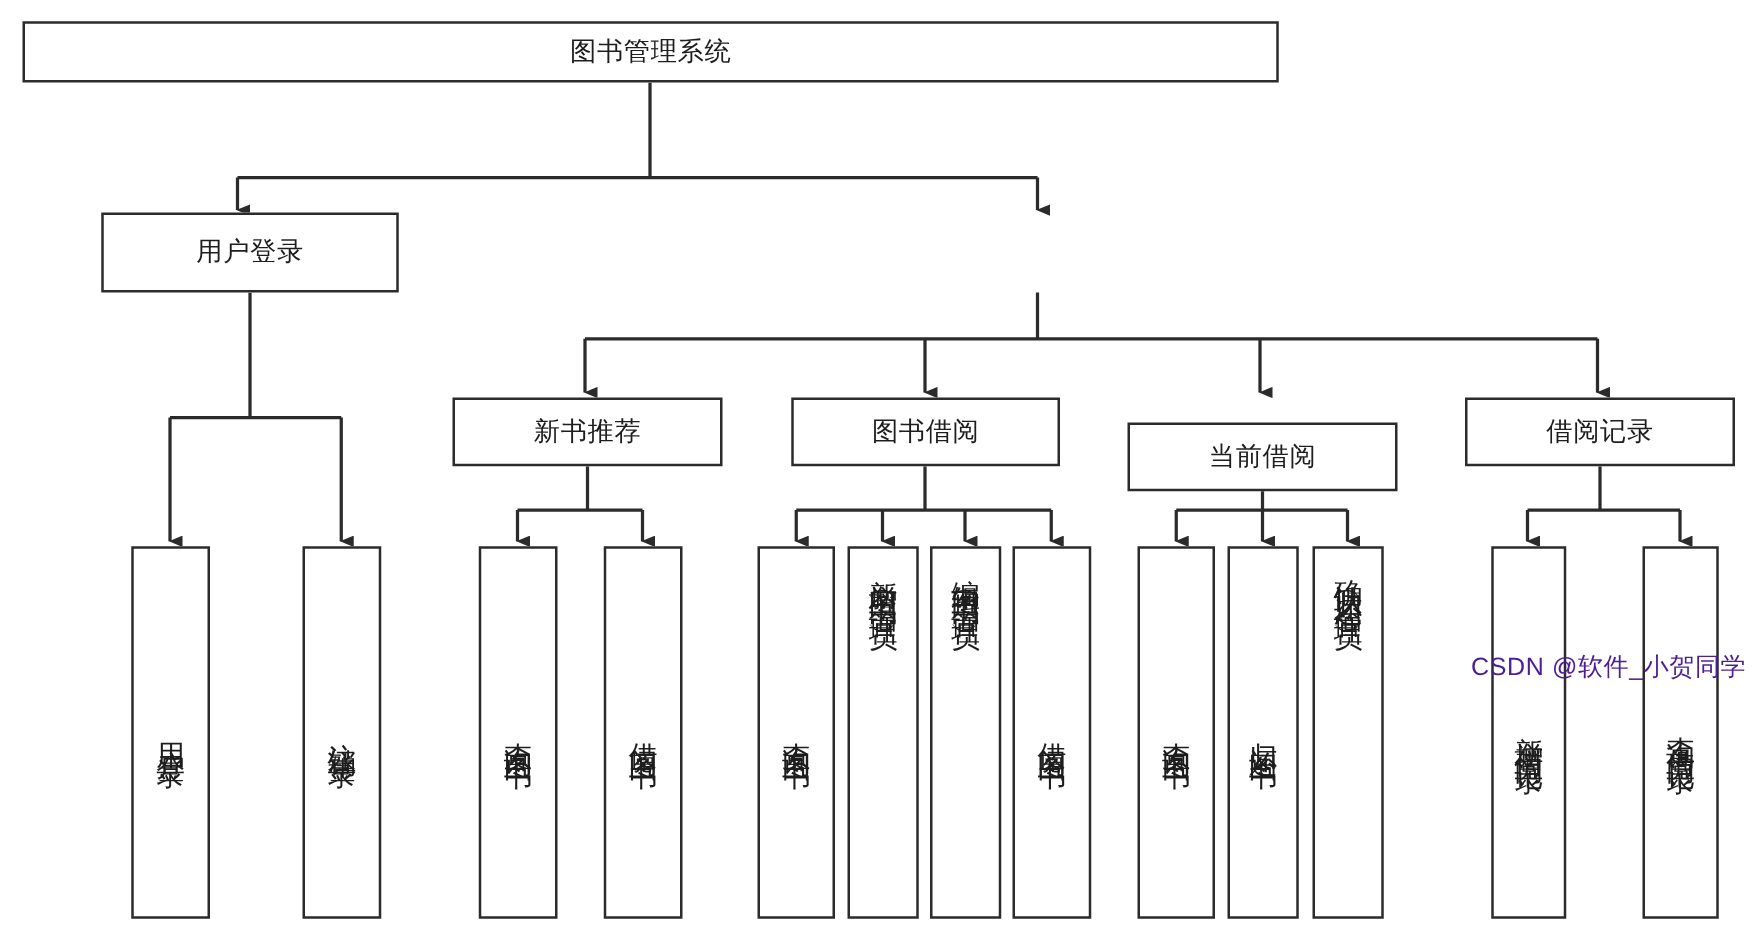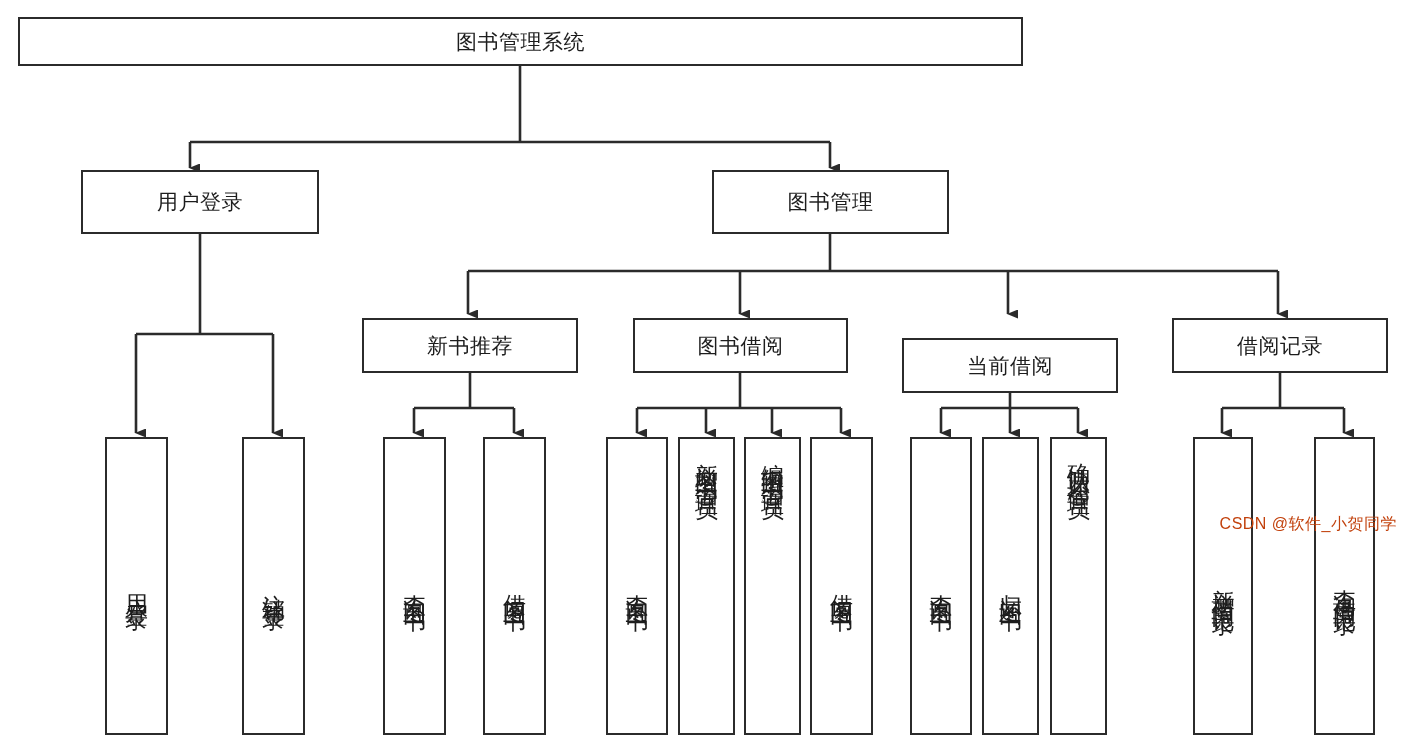--- a/index.html
+++ b/index.html
@@ -64,23 +64,23 @@
     letter-spacing: 5px;
     white-space: normal;
   }
   .node.vert.centered {
     align-items: center;
     padding-top: 0;
   }
   .watermark {
     position: absolute;
     right: 8px;
-    bottom: 13px;
-    font-size: 16px;
-    color: #c2410c;
+    bottom: 1px;
+    font-size: 20px;
+    color: #4c1d95;
     letter-spacing: 0.5px;
     user-select: none;
     white-space: nowrap;
   }
 </style>
 </head>
 <body>
 
 <div id="diagram-root">
 
@@ -134,23 +134,20 @@
     </g>
   </svg>
 
   <div class="node root horiz" style="left:18px; top:17px; width:1005px; height:49px;">
     <span class="node-label">图书管理系统</span>
   </div>
 
   <div class="node horiz" style="left:81px; top:170px; width:238px; height:64px;">
     <span class="node-label">用户登录</span>
   </div>
-  <div class="node horiz" style="left:712px; top:170px; width:237px; height:64px;">
-    <span class="node-label">图书管理</span>
-  </div>
 
   <div class="node horiz" style="left:633px; top:318px; width:215px; height:55px;">
     <span class="node-label">图书借阅</span>
   </div>
   <div class="node horiz" style="left:362px; top:318px; width:216px; height:55px;">
     <span class="node-label">新书推荐</span>
   </div>
   <div class="node horiz" style="left:902px; top:318px; width:216px; height:55px;margin-top:20px;">
     <span class="node-label">当前借阅</span>
   </div>

